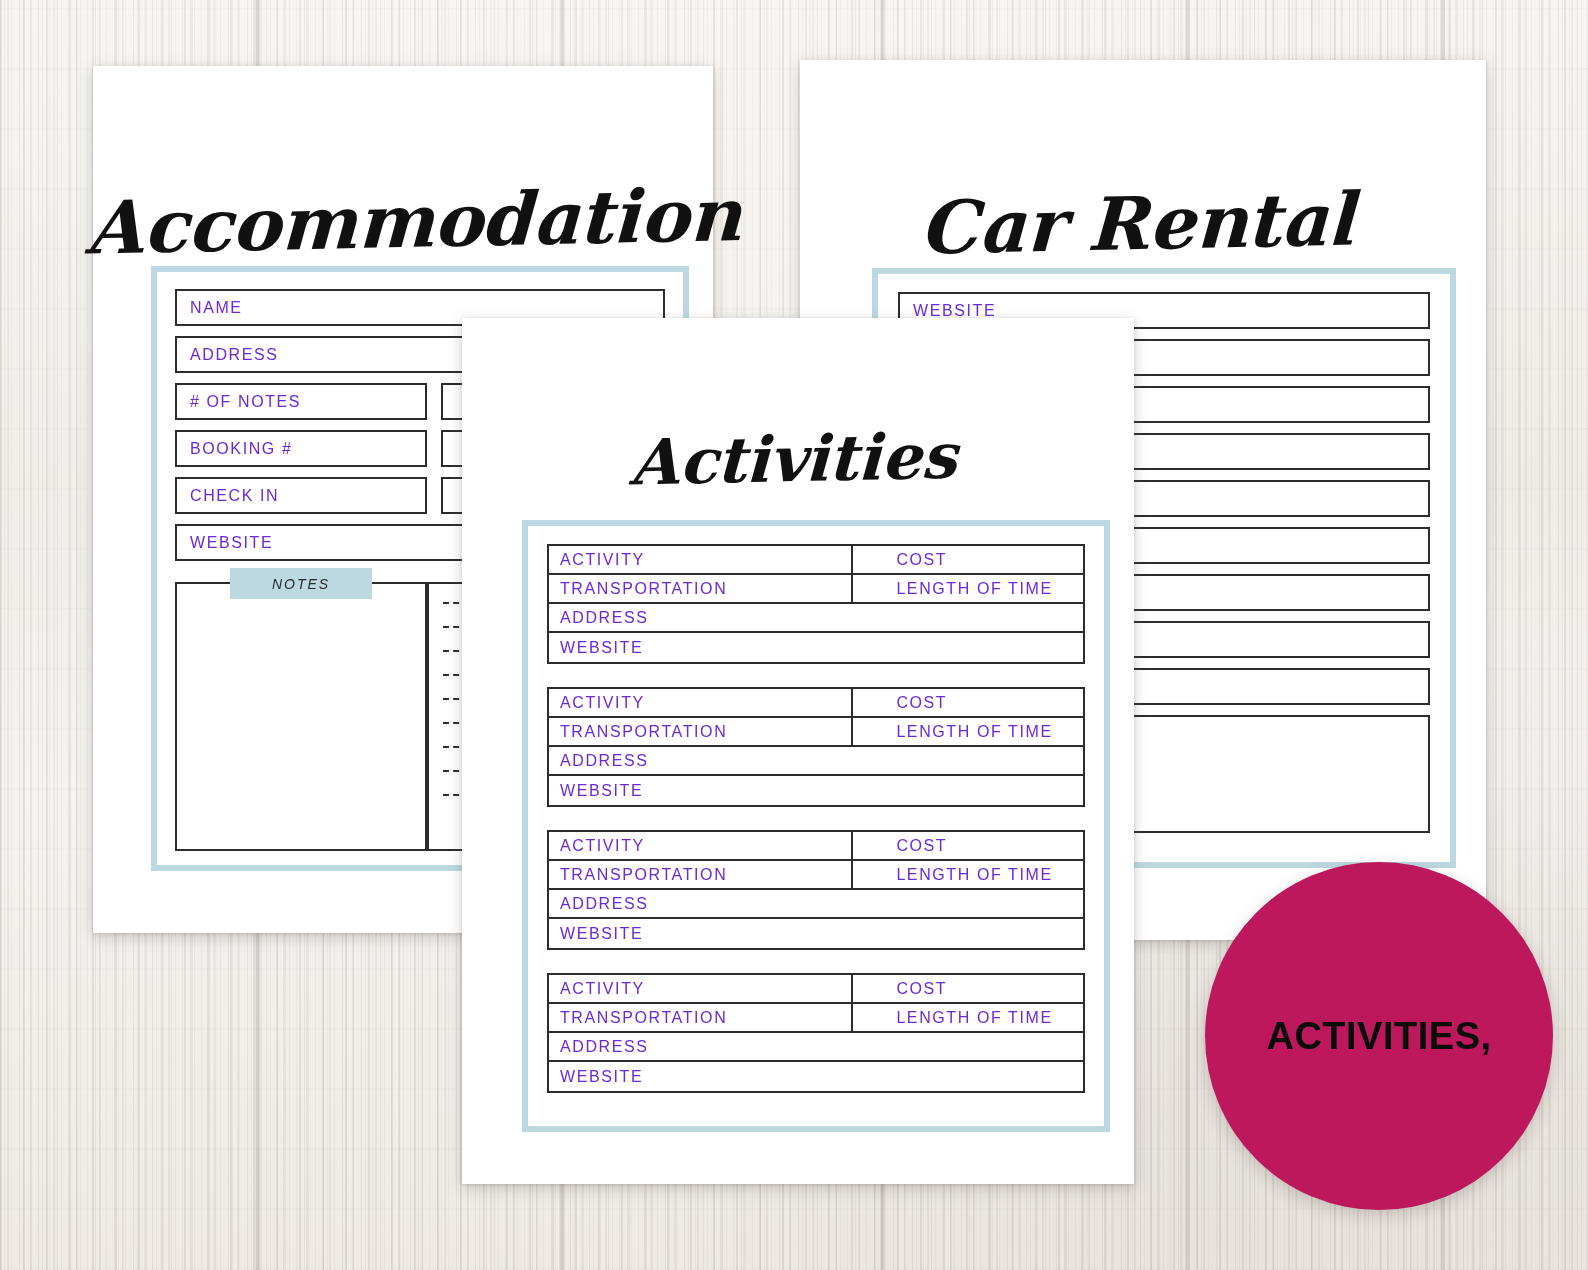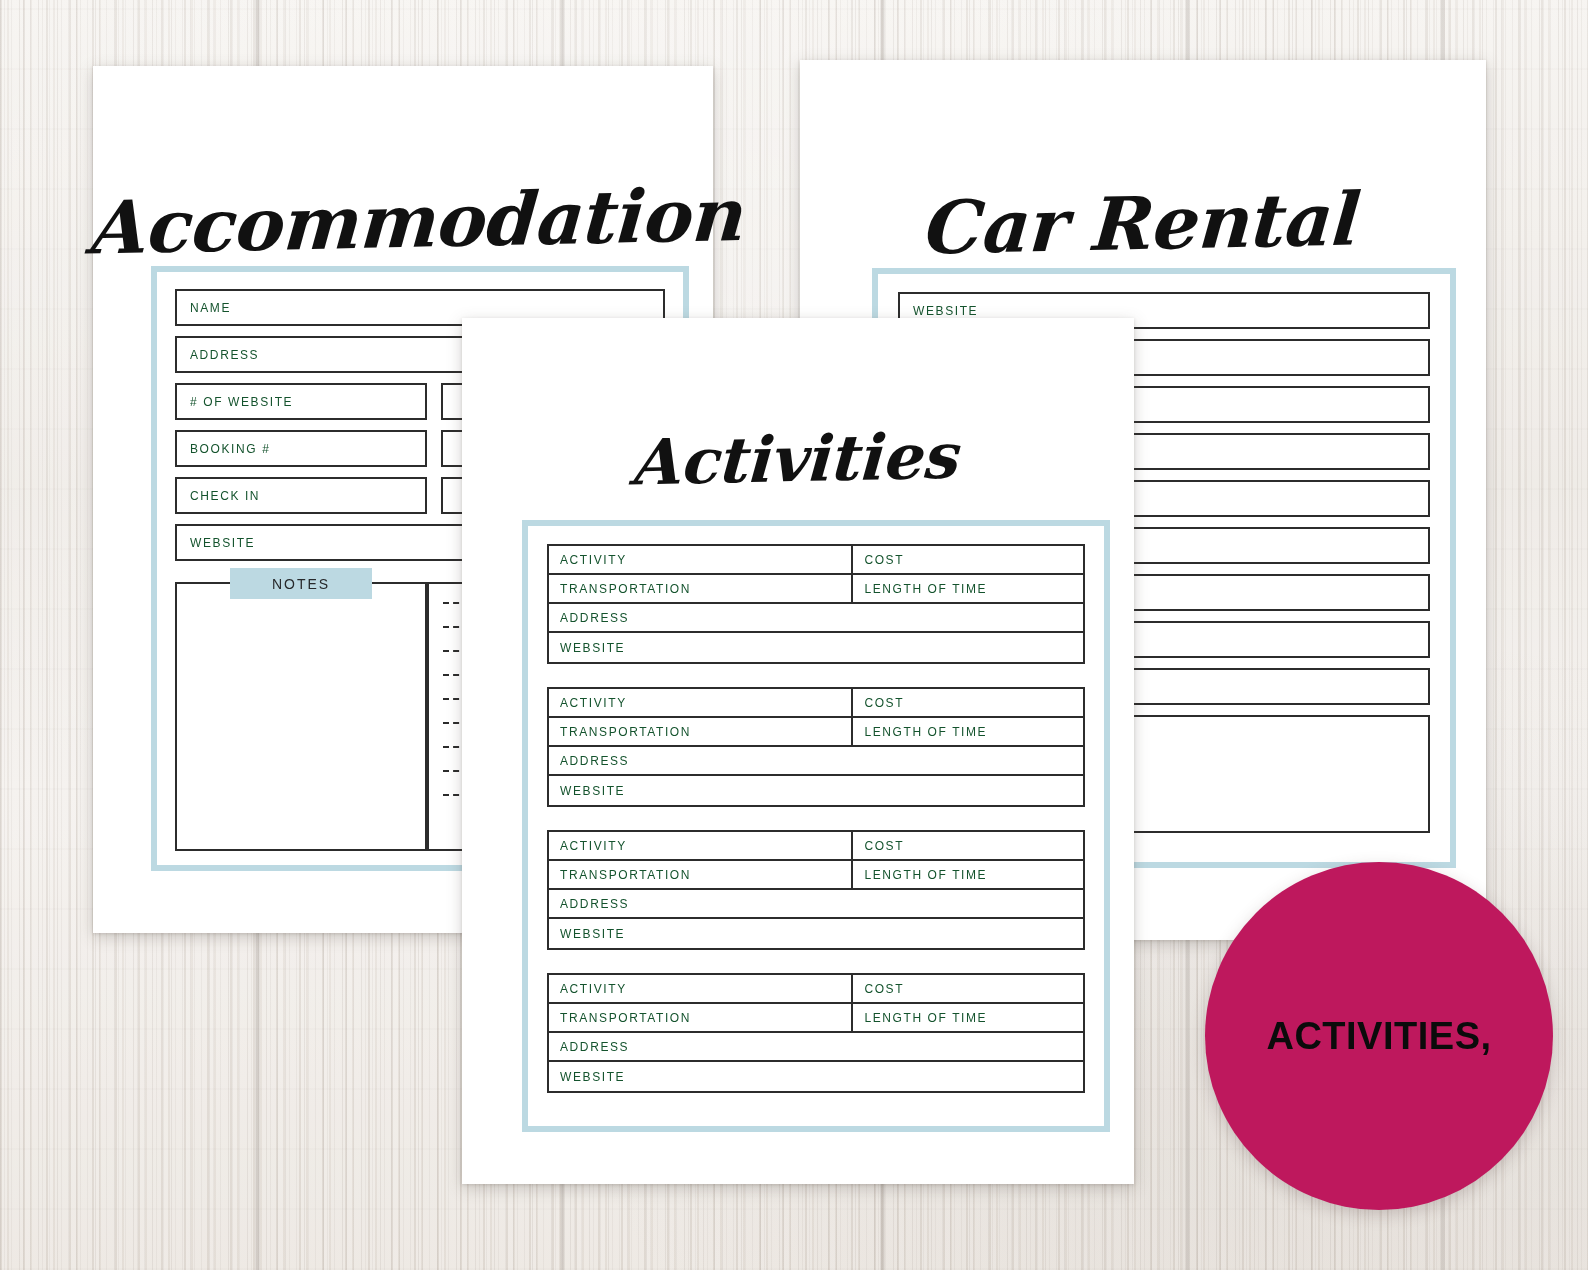--- a/index.html
+++ b/index.html
@@ -102,42 +102,42 @@
   .field {
     border: 2px solid #2c2c2c;
     background: #ffffff;
     display: flex;
     align-items: center;
     padding-left: 13px;
     position: relative;
   }
   .field-label {
     font-family: "Liberation Sans", sans-serif;
-    font-size: 12px;
+    font-size: 16px;
     letter-spacing: 1.6px;
-    color: #14532d;
+    color: #6d28d9;
     font-weight: 400;
     white-space: nowrap;
   }
 
   
   #acc-frame { left: 58px; top: 200px; right: 24px; bottom: 62px; }
 
   .acc-rows { position: absolute; left: 18px; right: 18px; top: 17px; }
   .acc-row  { display: flex; gap: 14px; margin-bottom: 10px; }
   .acc-row .field { height: 37px; }
   .acc-full  { flex: 1 1 auto; }
   .acc-left  { width: 252px; flex: 0 0 252px; }
   .acc-right { flex: 1 1 auto; }
 
   
   #acc-notes-zone {
     position: absolute;
     left: 18px; right: 18px; top: 310px; bottom: 14px;
-    display: flex; 
+    display: flex;  font-style: italic;
   }
   #acc-notes-box {
     width: 252px; flex: 0 0 252px;
     border: 2px solid #2c2c2c;
     position: relative;
     background: #ffffff;
   }
   #acc-notes-tab {
     position: absolute;
     left: 50%;
@@ -180,21 +180,21 @@
   .act-table:last-child { margin-bottom: 0; }
   .act-trow { display: flex; height: 29px; border-bottom: 2px solid #2c2c2c; }
   .act-trow:last-child { border-bottom: none; }
   .act-cell {
     display: flex;
     align-items: center;
     padding-left: 11px;
     overflow: hidden;
   }
   .act-cell-left  { flex: 0 0 57%; border-right: 2px solid #2c2c2c; }
-  .act-cell-right { flex: 1 1 auto; }
+  .act-cell-right { flex: 1 1 auto; margin-left: 32px; }
   .act-cell-full  { flex: 1 1 auto; }
 
   
   #badge {
     position: absolute;
     left: 1205px;
     top: 862px;
     width: 348px;
     height: 348px;
     border-radius: 50%;
@@ -236,21 +236,21 @@
       </div>
 
       <div class="acc-row">
         <div class="field acc-full">
           <span class="field-label">ADDRESS</span>
         </div>
       </div>
 
       <div class="acc-row">
         <div class="field acc-left">
-          <span class="field-label"># OF WEBSITE</span>
+          <span class="field-label"># OF NOTES</span>
         </div>
         <div class="field acc-right">
           <span class="field-label"></span>
         </div>
       </div>
 
       <div class="acc-row">
         <div class="field acc-left">
           <span class="field-label">BOOKING #</span>
         </div>

